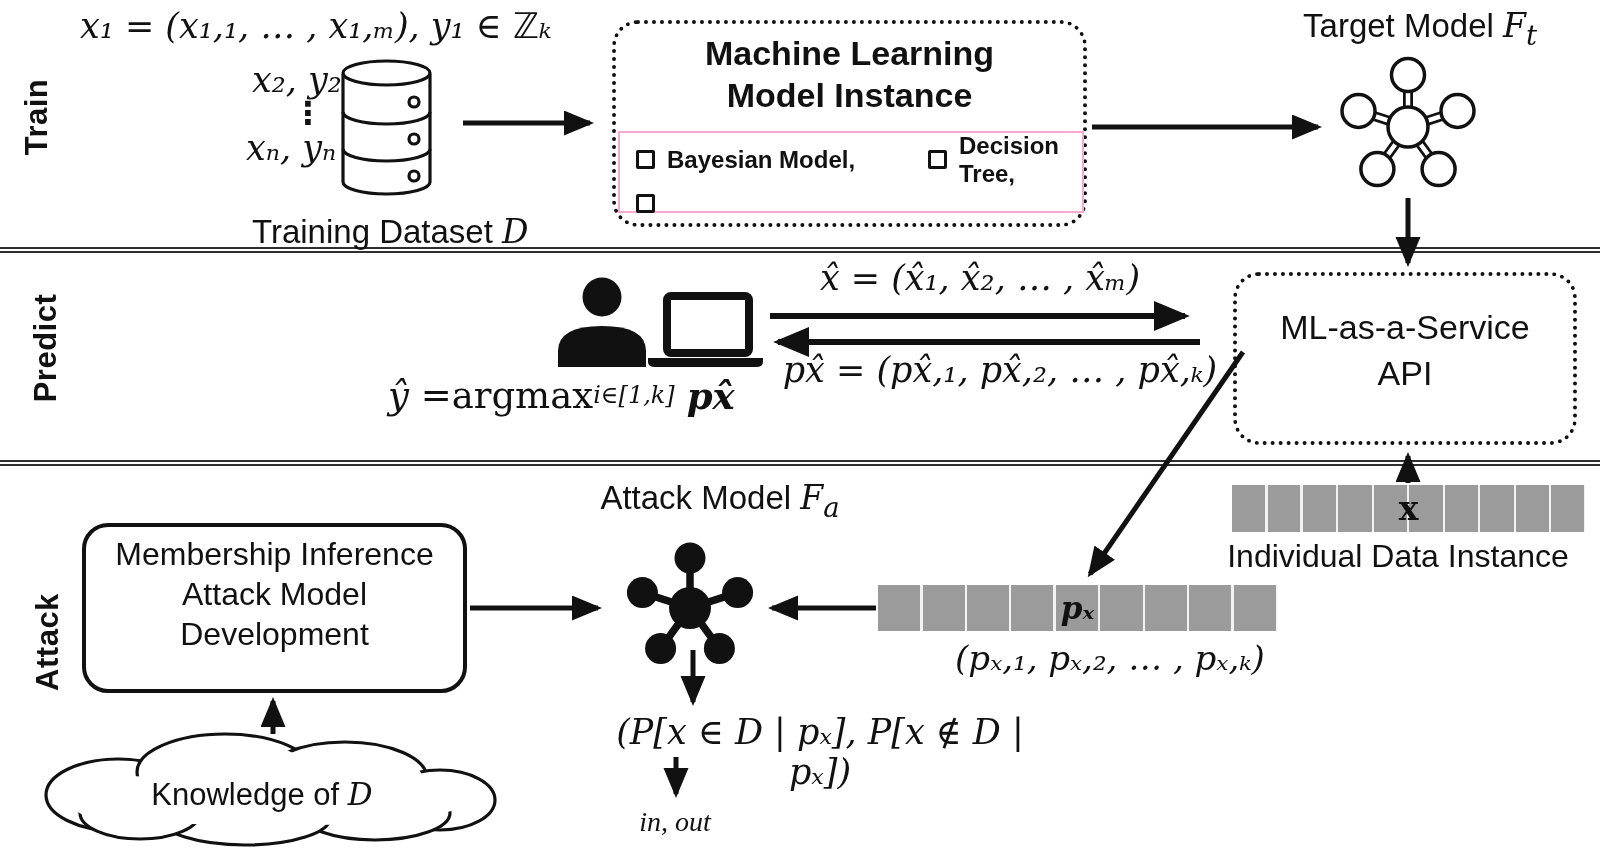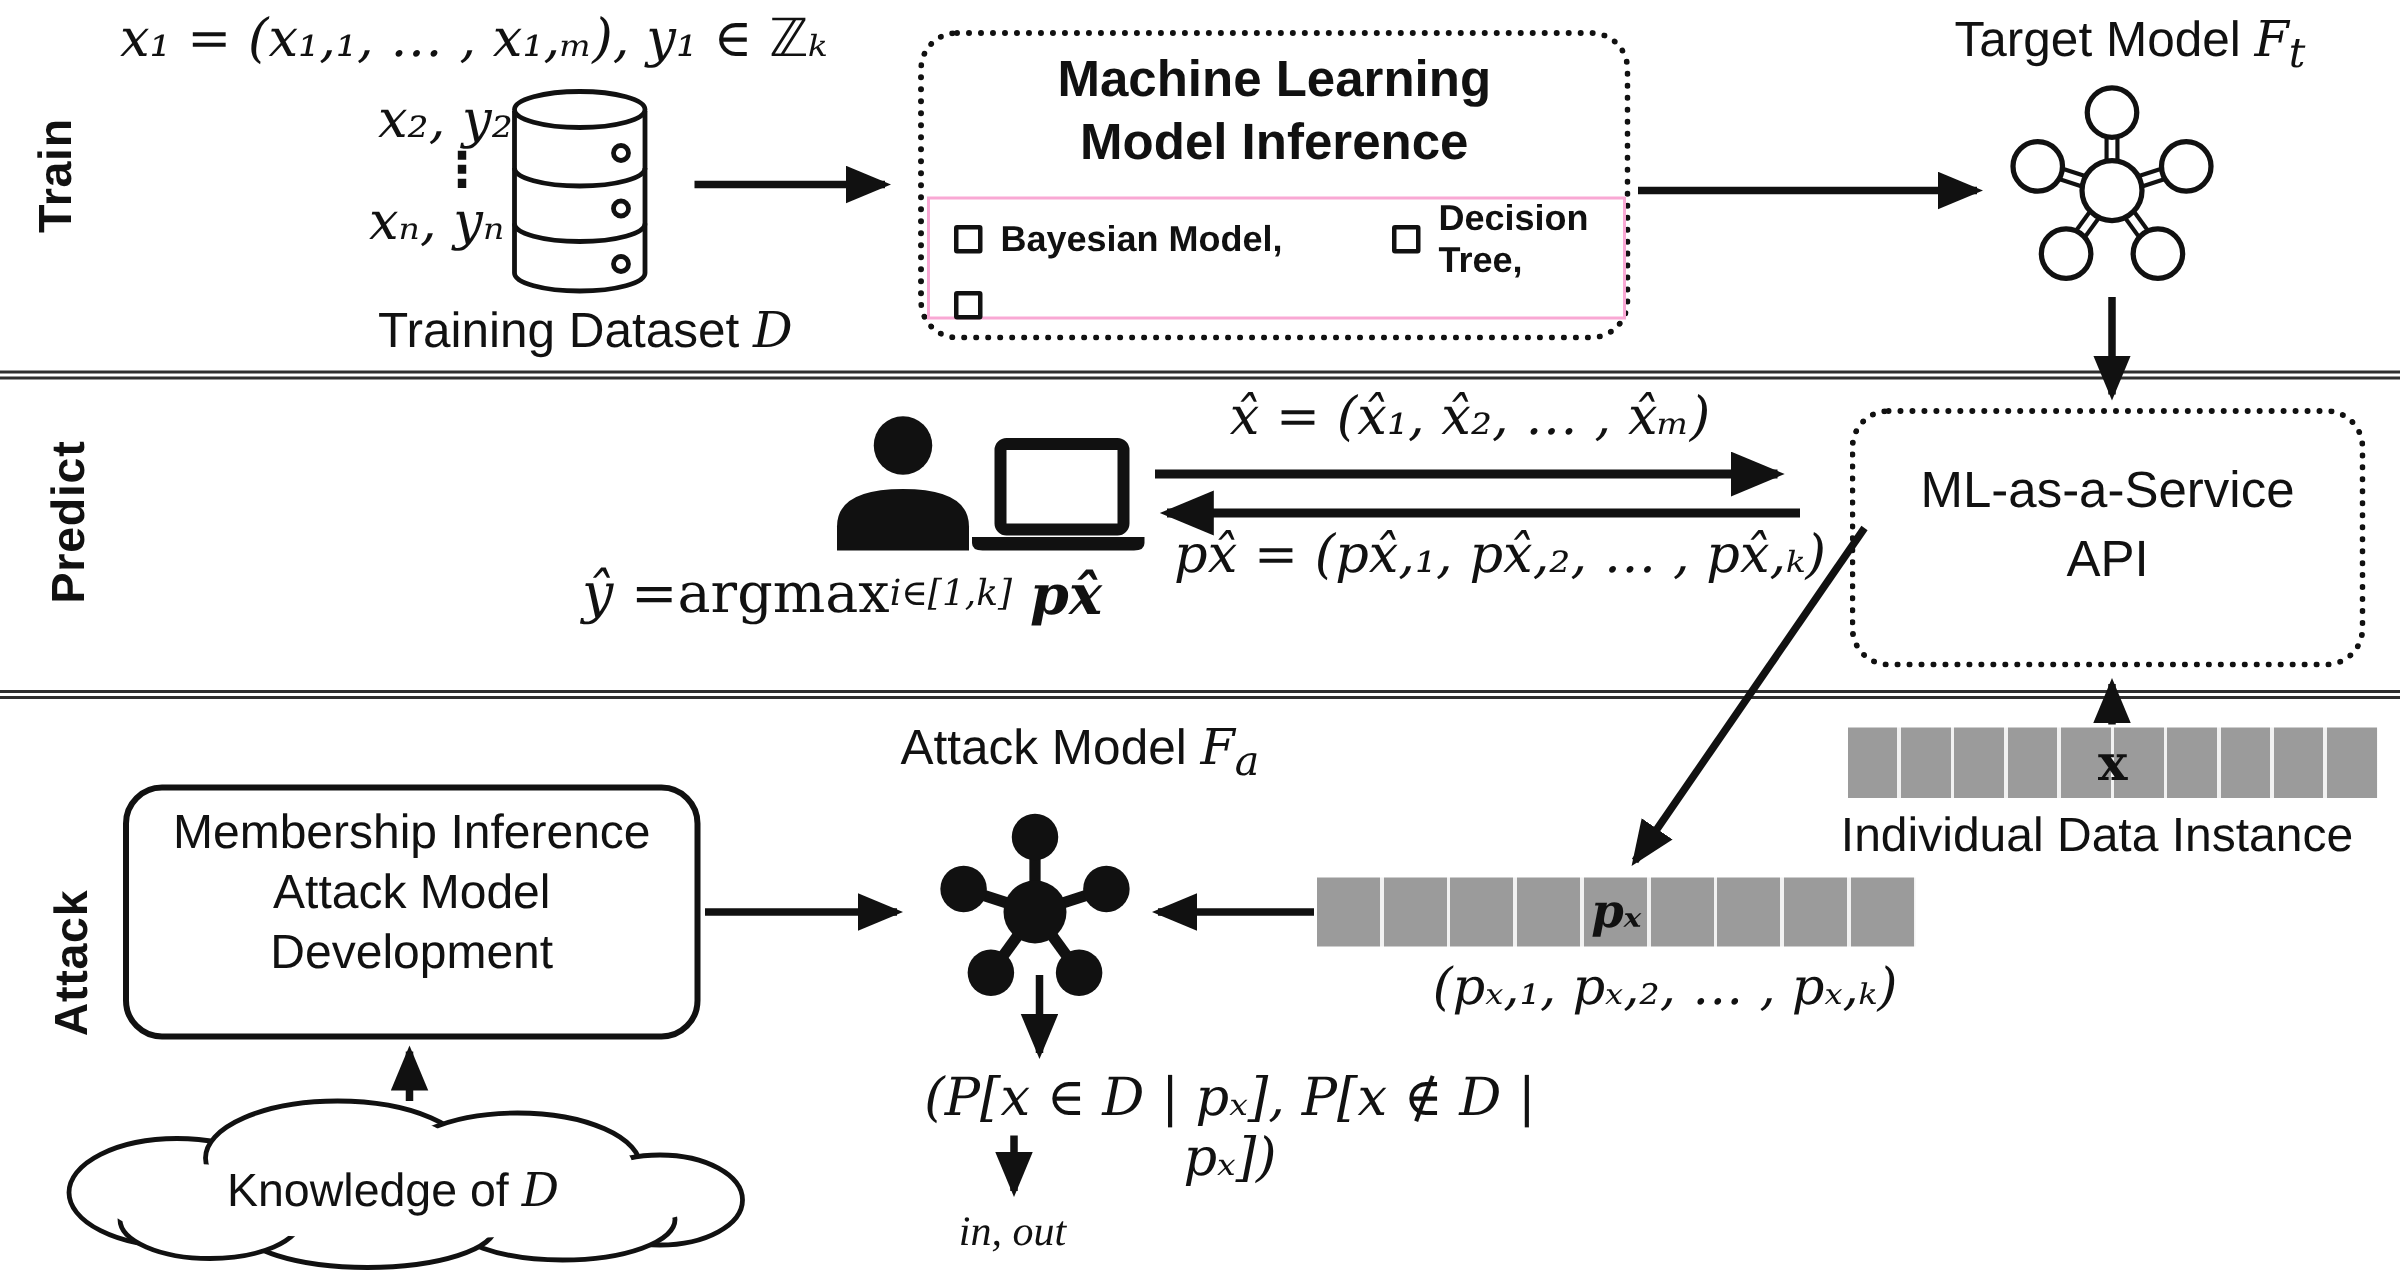--- a/index.html
+++ b/index.html
@@ -61,27 +61,27 @@
 
 <div class="abs band-label" style="left:-23px;top:98px;width:120px;">Train</div>
 <div class="abs band-label" style="left:-24px;top:329px;width:140px;">Predict</div>
 <div class="abs band-label" style="left:-17px;top:623px;width:130px;">Attack</div>
 
 <div class="abs math" style="left:80px;top:6px;font-size:35px;">x₁ = (x₁,₁, … , x₁,ₘ), y₁ ∈ ℤₖ</div>
 <div class="abs math" style="left:252px;top:60px;font-size:35px;">x₂, y₂</div>
 <div class="abs math roman center" style="left:288px;top:94px;width:40px;font-size:32px;font-weight:700;">⋮</div>
 <div class="abs math" style="left:246px;top:128px;font-size:35px;">xₙ, yₙ</div>
 
-<div class="abs label" style="left:252px;top:200px;font-size:33px;">
+<div class="abs label" style="left:252px;top:212px;font-size:33px;">
   <span>Training Dataset </span><span class="serifvar">D</span>
 </div>
 
 <div class="dotted-box" style="left:612px;top:20px;width:475px;height:207px;"></div>
 <div class="abs box-title center" style="left:612px;top:34px;width:475px;">Machine Learning</div>
-<div class="abs box-title center" style="left:612px;top:76px;width:475px;">Model Inference</div>
+<div class="abs box-title center" style="left:612px;top:76px;width:475px;">Model Instance</div>
 
 <div class="options-box">
   <div class="option">
     <span class="cb"></span>
     <span>Bayesian Model,</span>
   </div>
   <div class="option">
     <span class="cb"></span>
     <span>Decision Tree,</span>
   </div>

